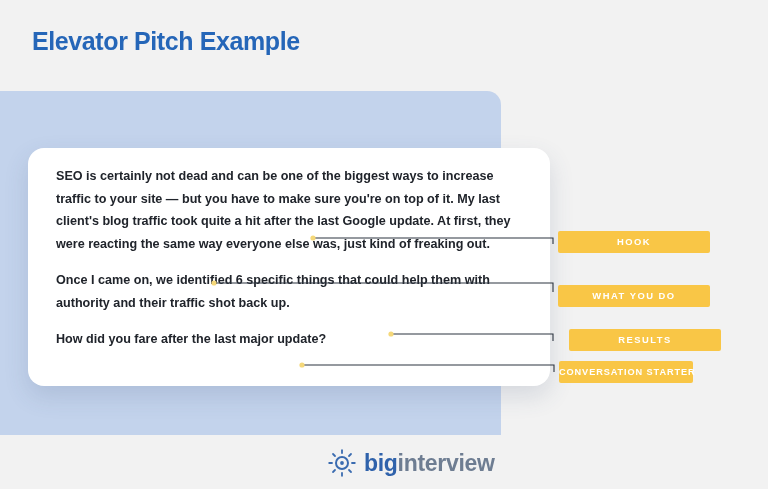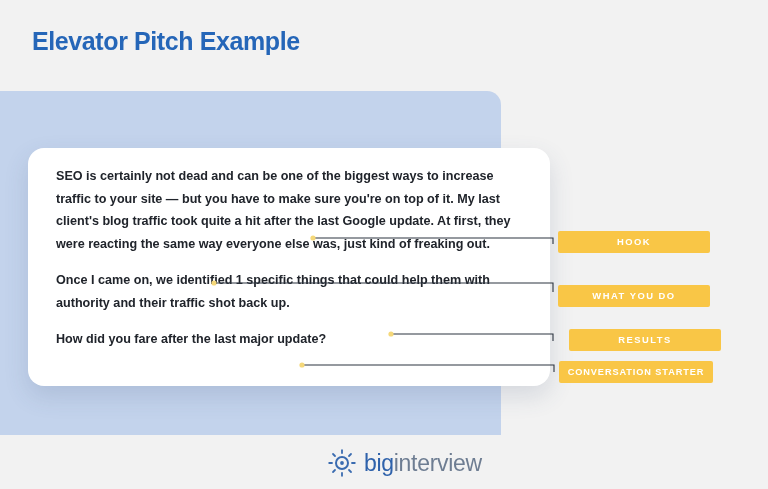--- a/index.html
+++ b/index.html
@@ -94,21 +94,21 @@
     text-align: center;
     height: 22px;
     line-height: 22px;
     border-radius: 2px;
     white-space: nowrap;
     box-sizing: border-box;
   }
   .badge-hook            { left: 558px; top: 231px; width: 152px; }
   .badge-whatyoudo       { left: 558px; top: 285px; width: 152px; }
   .badge-results         { left: 558px; top: 329px; width: 152px; margin-left: 11px; }
-  .badge-conversation    { left: 559px; top: 361px; width: 154px; font-size: 9.2px; letter-spacing: 0.9px; }
+  .badge-conversation    { left: 559px; top: 361px; width: 134px; font-size: 9.2px; letter-spacing: 0.9px; }
 
   
   .logo {
     position: absolute;
     left: 327px;
     top: 448px;
     display: flex;
     align-items: center;
     gap: 7px;
   }
@@ -117,41 +117,41 @@
     height: 30px;
     display: block;
   }
   .logo-text {
     font-size: 23px;
     line-height: 1;
     letter-spacing: -0.3px;
     white-space: nowrap;
   }
   .logo-big {
-    font-weight: normal;
+    font-weight: bold;
     color: #2f62ab;
   }
   .logo-interview {
-    font-weight: normal;
+    font-weight: bold;
     color: #6e7d92;
   }
 </style>
 </head>
 <body>
 
 <div id="stage">
 
   <div class="page-title">Elevator Pitch Example</div>
 
   <div class="blue-panel"></div>
 
   <div class="white-card">
     <div class="card-body">
       <p class="para">SEO is certainly not dead and can be one of the biggest ways to increase traffic to your site — but you have to make sure you're on top of it. My last client's blog traffic took quite a hit after the last Google update. At first, they were reacting the same way everyone else was, just kind of freaking out.</p>
-      <p class="para">Once I came on, we identified 1 specific things that could help them with authority and their traffic shot back up.</p>
+      <p class="para">Once I came on, we identified 6 specific things that could help them with authority and their traffic shot back up.</p>
       <p class="para">How did you fare after the last major update?</p>
     </div>
   </div>
 
   <svg class="connectors" viewBox="0 0 768 489" width="768" height="489">
 
     <g>
       <path d="M314,238 L553,238 L553,244" fill="none" stroke="#2c3440" stroke-width="1.1"></path>
       <circle cx="313" cy="238" r="2.6" fill="#f5d87a"></circle>
     </g>

